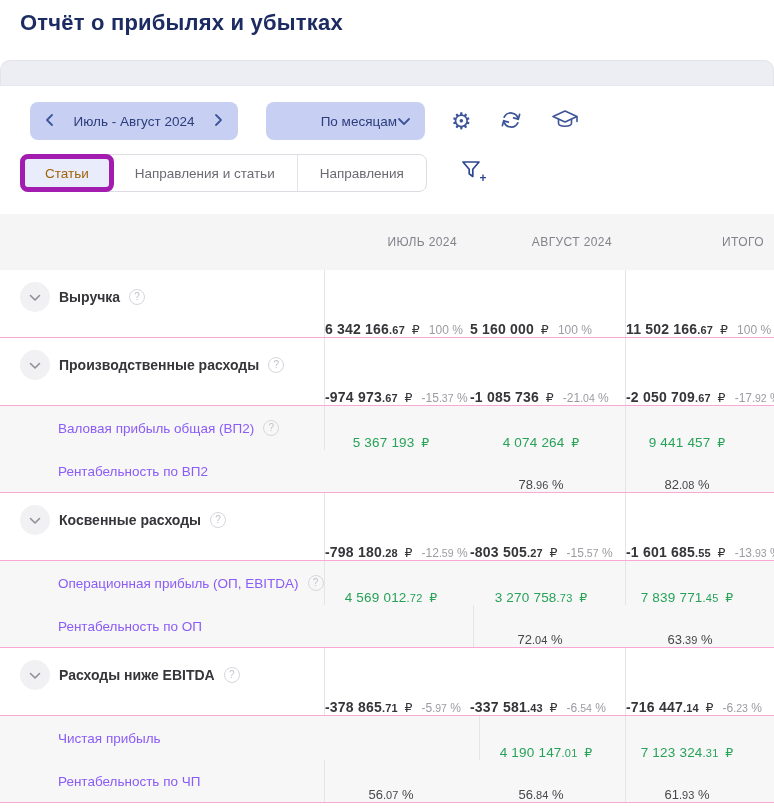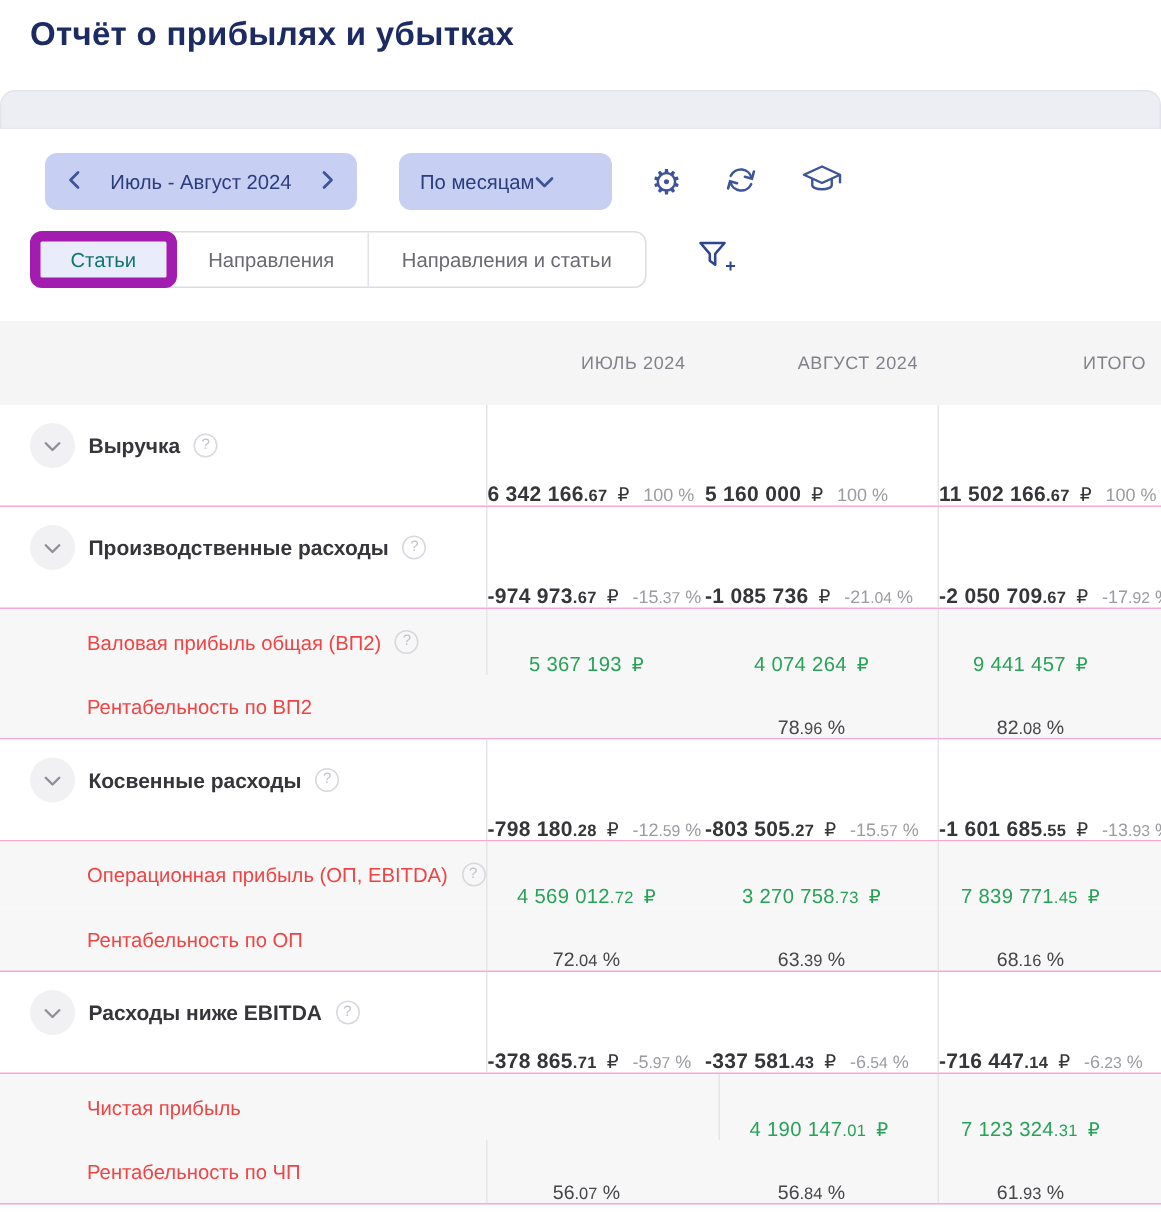--- a/index.html
+++ b/index.html
@@ -14,36 +14,36 @@
 
   .card { background:#fff; padding-top:16px; }
 
   
   .toolbar { display:flex; align-items:center; padding-left:30px; height:38px; }
   .pill { background:#c7d0f3; border-radius:8px; height:38px; display:flex;
     align-items:center; color:#2c3c7c; font-size:13.5px; }
   .period-selector { width:208px; justify-content:space-between; padding:0 12px; }
   .period-label { flex:1; text-align:center; }
   .chev-btn { background:none; border:none; cursor:pointer; display:flex; align-items:center; padding:2px; }
-  .grouping-dropdown { width:142px; margin-left:28px; justify-content:flex-start;
+  .grouping-dropdown { width:159px; margin-left:28px; justify-content:flex-end;
     padding:0 14px; border:none; cursor:pointer; }
   .icon-btn { background:none; border:none; cursor:pointer; margin-left:26px;
     display:flex; align-items:center; color:#3d5499; }
   .gear-glyph { font-size:23px; line-height:1; color:#3d5499; }
 
   
   .tabs-row { display:flex; align-items:center; margin:14px 0 0 20px; height:38px; }
   .tab-group { display:flex; align-items:stretch; background:#fff; border:1px solid #dcdce2;
     border-radius:8px; height:38px; }
   .tab { background:none; border:none; cursor:pointer; font-size:13.5px; color:#6a6a72;
     padding:0 22px; display:flex; align-items:center; white-space:nowrap;
     font-family:inherit; position:relative; }
   .tab + .tab { border-left:1px solid #e2e2e8; }
-  .tab.active { background:#e9edfb; border:7px solid #a21caf; border-radius:8px;
-    color:#0f766e; margin:-1px; padding:0 20px; }
+  .tab.active { background:#e9edfb; border:5px solid #a21caf; border-radius:8px;
+    color:#a16207; margin:-1px; padding:0 20px; }
   .tab.active + .tab { border-left:none; }
   .filter-btn { margin-left:32px; }
 
   
   .report-table { margin-top:22px; }
   .thead { display:flex; height:56px; background:#f5f5f6; align-items:center; }
   .th { font-size:12px; color:#82828a; letter-spacing:.4px; text-align:right; white-space:nowrap; }
   .label-col { flex:1; }
   .col-1 { width:146px; } .col-2 { width:155px; } .col-3 { width:149px; }
   .th.col-1,.th.col-2 { padding-right:13px; }
@@ -64,21 +64,21 @@
   .row-ratio { min-height:43px; }
   .row-subtotal .cell, .row-ratio .cell { justify-content:center; }
 
   .label-cell { flex:1; display:flex; align-items:flex-start; padding-left:20px; }
   .row-main .label-cell { padding-top:12px; }
   .row-subtotal .label-cell, .row-ratio .label-cell { align-items:center; padding-left:58px; }
 
   .toggle-btn { width:30px; height:30px; border-radius:50%; background:#f1f1f4; border:none;
     cursor:pointer; display:flex; align-items:center; justify-content:center; flex:none; }
   .main-label { font-size:14px; font-weight:bold; color:#35353a; margin-left:9px; line-height:30px; }
-  .sub-label { font-size:13.5px; color:#ef4444; }
+  .sub-label { font-size:13.5px; color:#8b5cf6; }
   .help-icon { display:inline-block; width:16px; height:16px; border:1px solid #d7d7dd;
     border-radius:50%; color:#c2c2c8; font-size:10px; line-height:14px; text-align:center;
     margin-left:9px; vertical-align:middle; cursor:pointer; align-self:center; }
   .row-main .help-icon { align-self:auto; margin-top:7px; }
 
   .amt { white-space:nowrap; color:#36363a; font-weight:bold; font-size:14px; letter-spacing:.2px; }
   .amt .dec { font-size:11px; }
   .amt .cur { font-weight:normal; font-size:12.5px; margin-left:3px; }
   .row-subtotal .amt { font-weight:normal; font-size:13.5px; }
   .pct { white-space:nowrap; color:#9b9ba1; font-size:12px; }
@@ -154,24 +154,24 @@
       </span>
     </button>
   </div>
 
   <div class="tabs-row">
     <div class="tab-group">
         <button class="tab active">
           <span>Статьи</span>
         </button>
         <button class="tab">
-          <span>Направления</span>
+          <span>Направления и статьи</span>
         </button>
         <button class="tab">
-          <span>Направления и статьи</span>
+          <span>Направления</span>
         </button>
       </div>
     <button class="icon-btn filter-btn">
       <span>
         <svg width="30" height="27" viewBox="0 0 30 27" fill="none">
           <path d="M4 4 h16 l-6.2 7.2 V18.5 l-3.6 -2.7 V11.2 Z" stroke="#2e4590" stroke-width="1.7" stroke-linejoin="round" stroke-linecap="round" fill="none"></path>
           <text x="20.5" y="23.5" font-size="12" font-weight="bold" fill="#2e4590">+</text>
         </svg>
       </span>
     </button>
@@ -298,23 +298,20 @@
         <div class="trow row-ratio gray bordered">
           <div class="label-cell">
             <span class="sub-label">Рентабельность по ОП</span>
           </div>
           <div class="cell col-1">
             <div class="pct"><span>72</span><span class="dec">.04</span><span>&nbsp;%</span></div>
           </div>
           <div class="cell col-2">
             <div class="pct"><span>63</span><span class="dec">.39</span><span>&nbsp;%</span></div>
           </div>
-          <div class="cell col-3">
-            <div class="pct"><span>68</span><span class="dec">.16</span><span>&nbsp;%</span></div>
-          </div>
         </div>
         <div class="trow row-main bordered">
           <div class="label-cell">
             <button class="toggle-btn">
               <span><svg width="12" height="8" viewBox="0 0 12 8" fill="none">
                   <path d="M1.5 1.5 L6 6 L10.5 1.5" stroke="#8f8f97" stroke-width="1.6" stroke-linecap="round" stroke-linejoin="round"></path>
                 </svg></span>
             </button>
             <span class="main-label">Расходы ниже EBITDA</span>
             <span class="help-icon">?</span>

